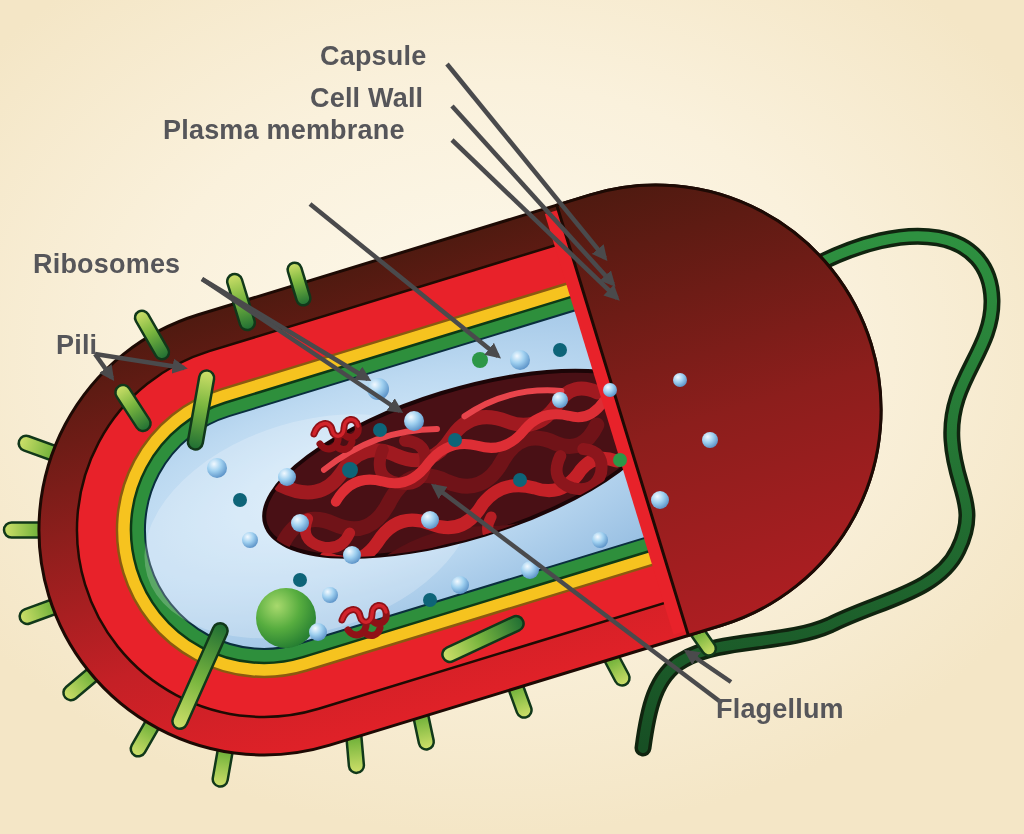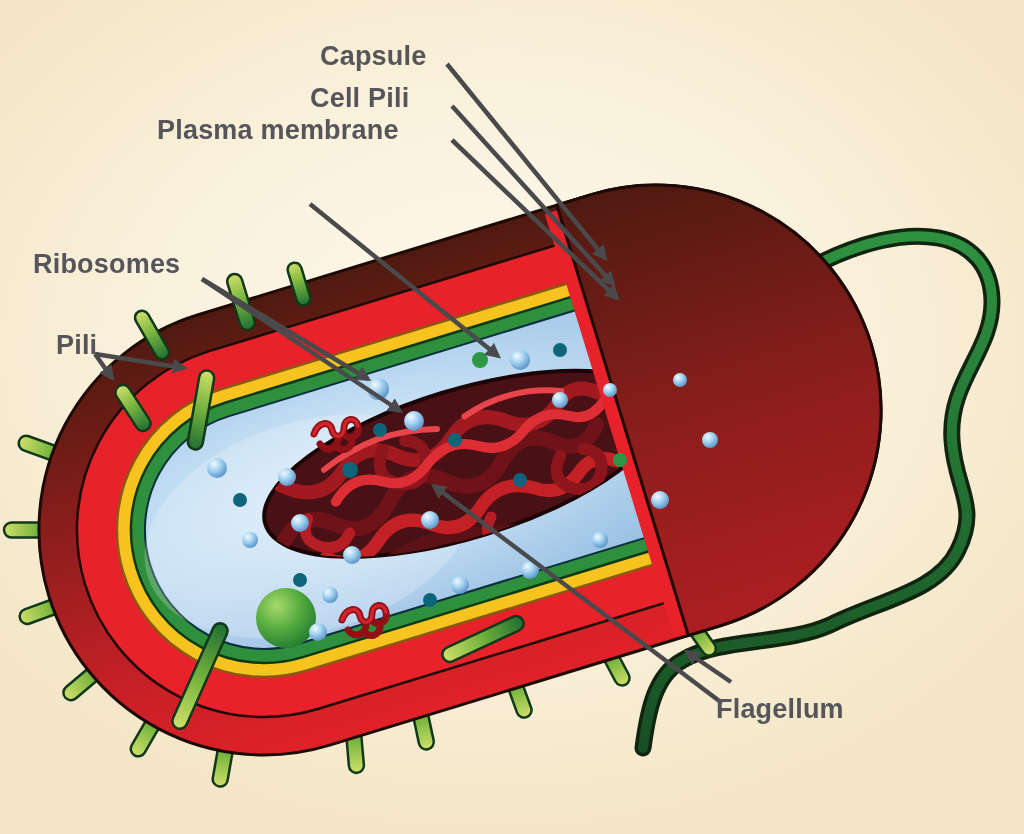--- a/index.html
+++ b/index.html
@@ -210,18 +210,18 @@
     <line x1="202" y1="279" x2="368" y2="379" marker-end="url(#arr)"></line>
     <line x1="202" y1="279" x2="400" y2="411" marker-end="url(#arr)"></line>
     <line x1="95" y1="354" x2="112" y2="378" marker-end="url(#arr)"></line>
     <line x1="95" y1="354" x2="184" y2="368" marker-end="url(#arr)"></line>
     <line x1="731" y1="682" x2="687" y2="652" marker-end="url(#arr)"></line>
     <line x1="722" y1="703" x2="434" y2="486" marker-end="url(#arr)"></line>
   </g>
 </svg>
 
   <div class="lbl" style="left:320px;top:42px">Capsule</div>
-  <div class="lbl" style="left:310px;top:84px">Cell Pili</div>
-  <div class="lbl" style="left:157px;top:116px">Plasma membrane</div>
+  <div class="lbl" style="left:310px;top:84px">Cell Wall</div>
+  <div class="lbl" style="left:163px;top:116px">Plasma membrane</div>
   <div class="lbl" style="left:33px;top:250px">Ribosomes</div>
   <div class="lbl" style="left:56px;top:331px">Pili</div>
   <div class="lbl" style="left:716px;top:695px">Flagellum</div>
 </div>
 
 </body></html>

